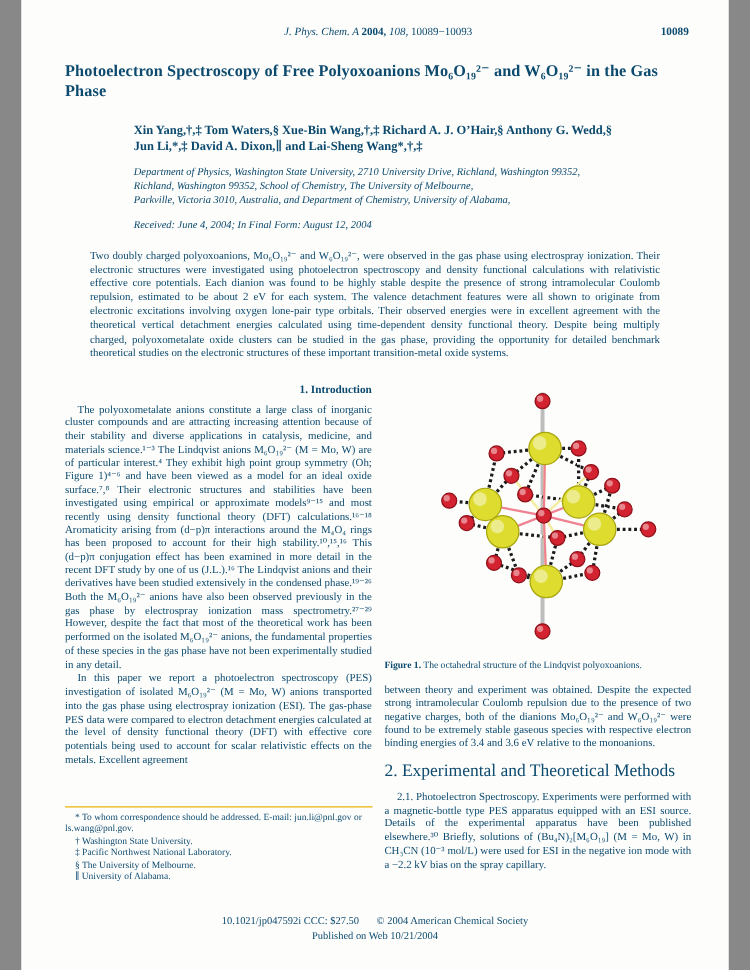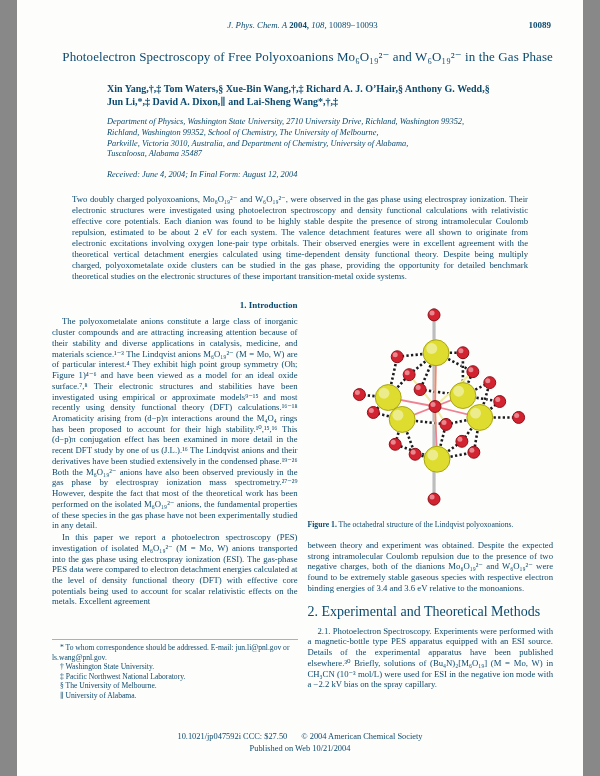--- a/index.html
+++ b/index.html
@@ -8,21 +8,21 @@
     background:#fdfdfc;color:#0c4a6e;overflow:hidden;
     font-family:"Liberation Serif","DejaVu Serif",serif;
     box-sizing:border-box;padding:20px 30px 0 35px;
   }
   
   .jheader{position:relative;text-align:center;font-size:8.8px;height:14px;}
   .jheader .it{font-style:italic;}
   .jheader .bd{font-weight:bold;}
   .pagenum{position:absolute;right:2px;top:0;font-weight:bold;font-size:9px;}
   
-  .title{text-align:right;font-weight:normal;font-size:13px;margin-top:15px;letter-spacing:.1px;}
+  .title{text-align:left;font-weight:bold;font-size:13px;margin-top:15px;letter-spacing:.1px;}
   
   .authors{margin:17px 0 0 55px;font-weight:bold;font-size:10px;line-height:1.3;}
   .affils{margin:9px 0 0 55px;font-style:italic;font-size:8.4px;line-height:1.28;}
   .received{margin:10px 0 0 55px;font-style:italic;font-size:8.4px;}
   
   .abstract{margin:15px 25px 0 20px;font-size:8.7px;line-height:1.27;text-align:justify;}
   
   .columns{display:flex;gap:10px;margin-top:18px;height:400px;}
   .col{width:263px;display:flex;flex-direction:column;}
   .sechead{font-weight:bold;font-size:9px;margin:0 0 6px 0;text-align:right;}
@@ -57,21 +57,20 @@
 
   <div class="authors">
     <div>Xin Yang,†,‡ Tom Waters,§ Xue-Bin Wang,†,‡ Richard A. J. O’Hair,§ Anthony G. Wedd,§</div>
     <div>Jun Li,*,‡ David A. Dixon,∥ and Lai-Sheng Wang*,†,‡</div>
   </div>
 
   <div class="affils">
     <div>Department of Physics, Washington State University, 2710 University Drive, Richland, Washington 99352,</div>
     <div>Richland, Washington 99352, School of Chemistry, The University of Melbourne,</div>
     <div>Parkville, Victoria 3010, Australia, and Department of Chemistry, University of Alabama,</div>
-    <div>Tuscaloosa, Alabama 35487</div>
   </div>
 
   <div class="received">Received: June 4, 2004; In Final Form: August 12, 2004</div>
 
   <div class="abstract">Two doubly charged polyoxoanions, Mo₆O₁₉²⁻ and W₆O₁₉²⁻, were observed in the gas phase using electrospray ionization. Their electronic structures were investigated using photoelectron spectroscopy and density functional calculations with relativistic effective core potentials. Each dianion was found to be highly stable despite the presence of strong intramolecular Coulomb repulsion, estimated to be about 2 eV for each system. The valence detachment features were all shown to originate from electronic excitations involving oxygen lone-pair type orbitals. Their observed energies were in excellent agreement with the theoretical vertical detachment energies calculated using time-dependent density functional theory. Despite being multiply charged, polyoxometalate oxide clusters can be studied in the gas phase, providing the opportunity for detailed benchmark theoretical studies on the electronic structures of these important transition-metal oxide systems.</div>
 
   <div class="columns">
 
     <div class="col">
       <div class="sechead">1. Introduction</div>

